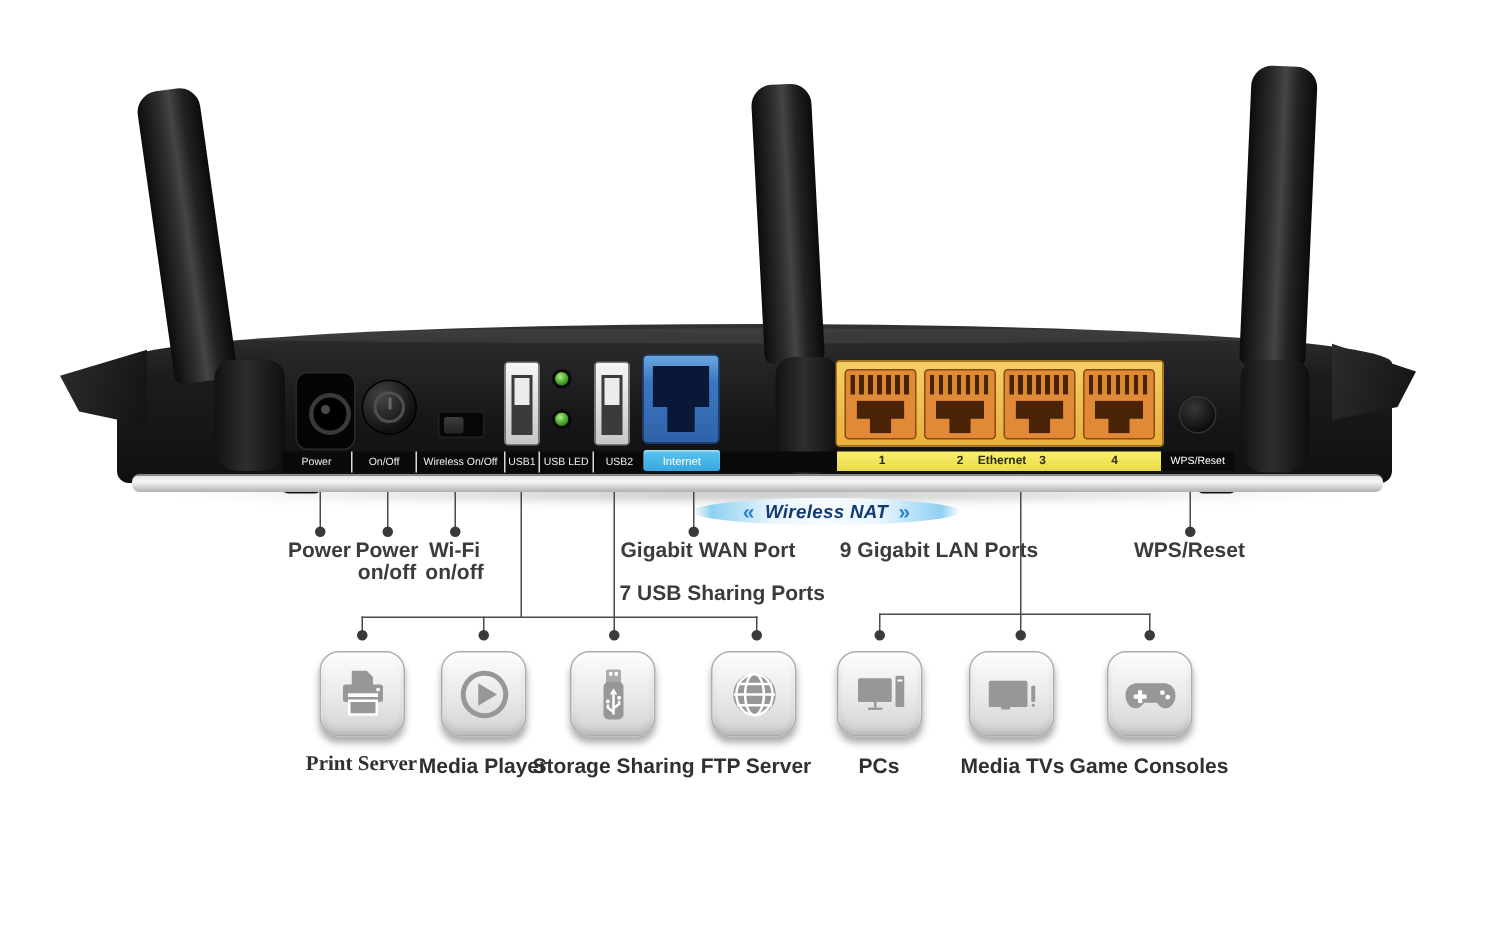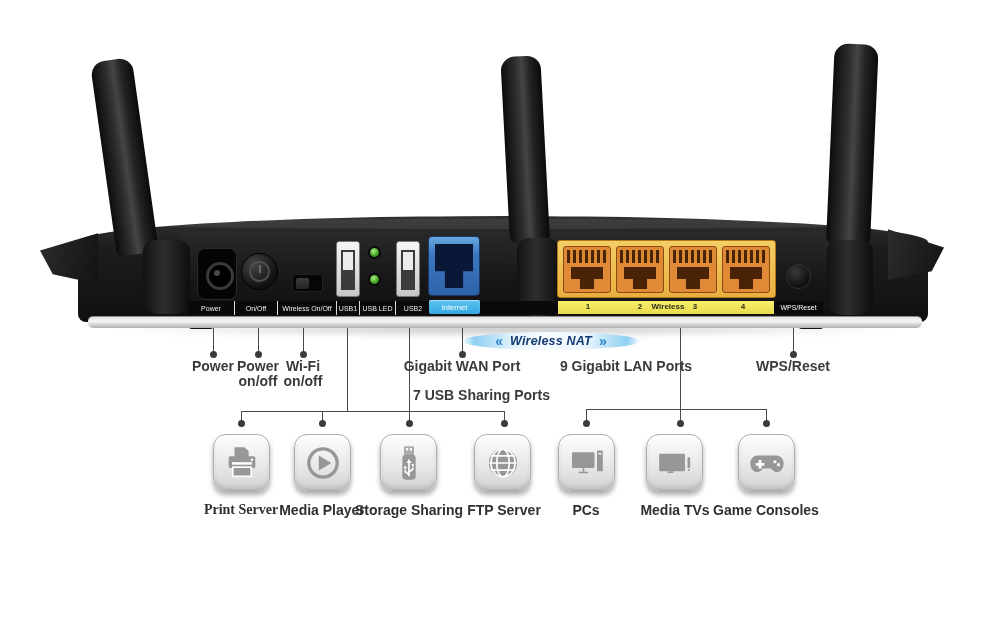--- a/index.html
+++ b/index.html
@@ -134,21 +134,21 @@
     <div class="seg" style="width:59px;">Wireless On/Off</div>
     <div class="seg" style="width:23px;">USB1</div>
     <div class="seg" style="width:36px;">USB LED</div>
     <div class="seg" style="width:34px;">USB2</div>
   </div>
   <div class="strip" style="left:479px;width:80px;"></div>
   <div class="tag" style="left:429px;top:300px;width:51px;height:14px;background:linear-gradient(180deg,#5cc4f0,#35a8e0);box-shadow:inset 0 1px 1px rgba(255,255,255,.5);">Internet</div>
   <div class="ystrip">
     <span class="ylab" style="left:30px;">1</span>
     <span class="ylab" style="left:82px;">2</span>
-    <span class="ylab" style="left:110px;">Wireless</span>
+    <span class="ylab" style="left:110px;">Ethernet</span>
     <span class="ylab" style="left:137px;">3</span>
     <span class="ylab" style="left:185px;">4</span>
   </div>
   <div class="tag" style="left:774px;top:301px;width:49px;height:13px;background:#0a0a0b;font-size:7px;">WPS/Reset</div>
 
   <div class="foot" style="left:188px;top:320px;"></div>
   <div class="foot" style="left:798px;top:320px;"></div>
   <div class="floor-shadow"></div>
   <div class="silver-base"></div>
 
@@ -185,21 +185,21 @@
 
   <div class="lbl" style="left:183px;top:359px;width:60px;">Power</div>
   <div class="lbl" style="left:228px;top:359px;width:60px;">
     <span>Power</span>
     <span>on/off</span>
   </div>
   <div class="lbl" style="left:273px;top:359px;width:60px;">
     <span>Wi-Fi</span>
     <span>on/off</span>
   </div>
-  <div class="lbl" style="left:387px;top:359px;width:150px;">Gigabit WAN Port</div>
+  <div class="lbl" style="left:397px;top:359px;width:150px;">Gigabit WAN Port</div>
   <div class="lbl" style="left:546px;top:359px;width:160px;">9 Gigabit LAN Ports</div>
   <div class="lbl" style="left:743px;top:359px;width:100px;">WPS/Reset</div>
   <div class="lbl" style="left:413px;top:388px;white-space:nowrap;">7 USB Sharing Ports</div>
 
   <div class="nat">
     <span class="chev">«</span>
     <span class="txt">Wireless NAT</span>
     <span class="chev">»</span>
   </div>
 

